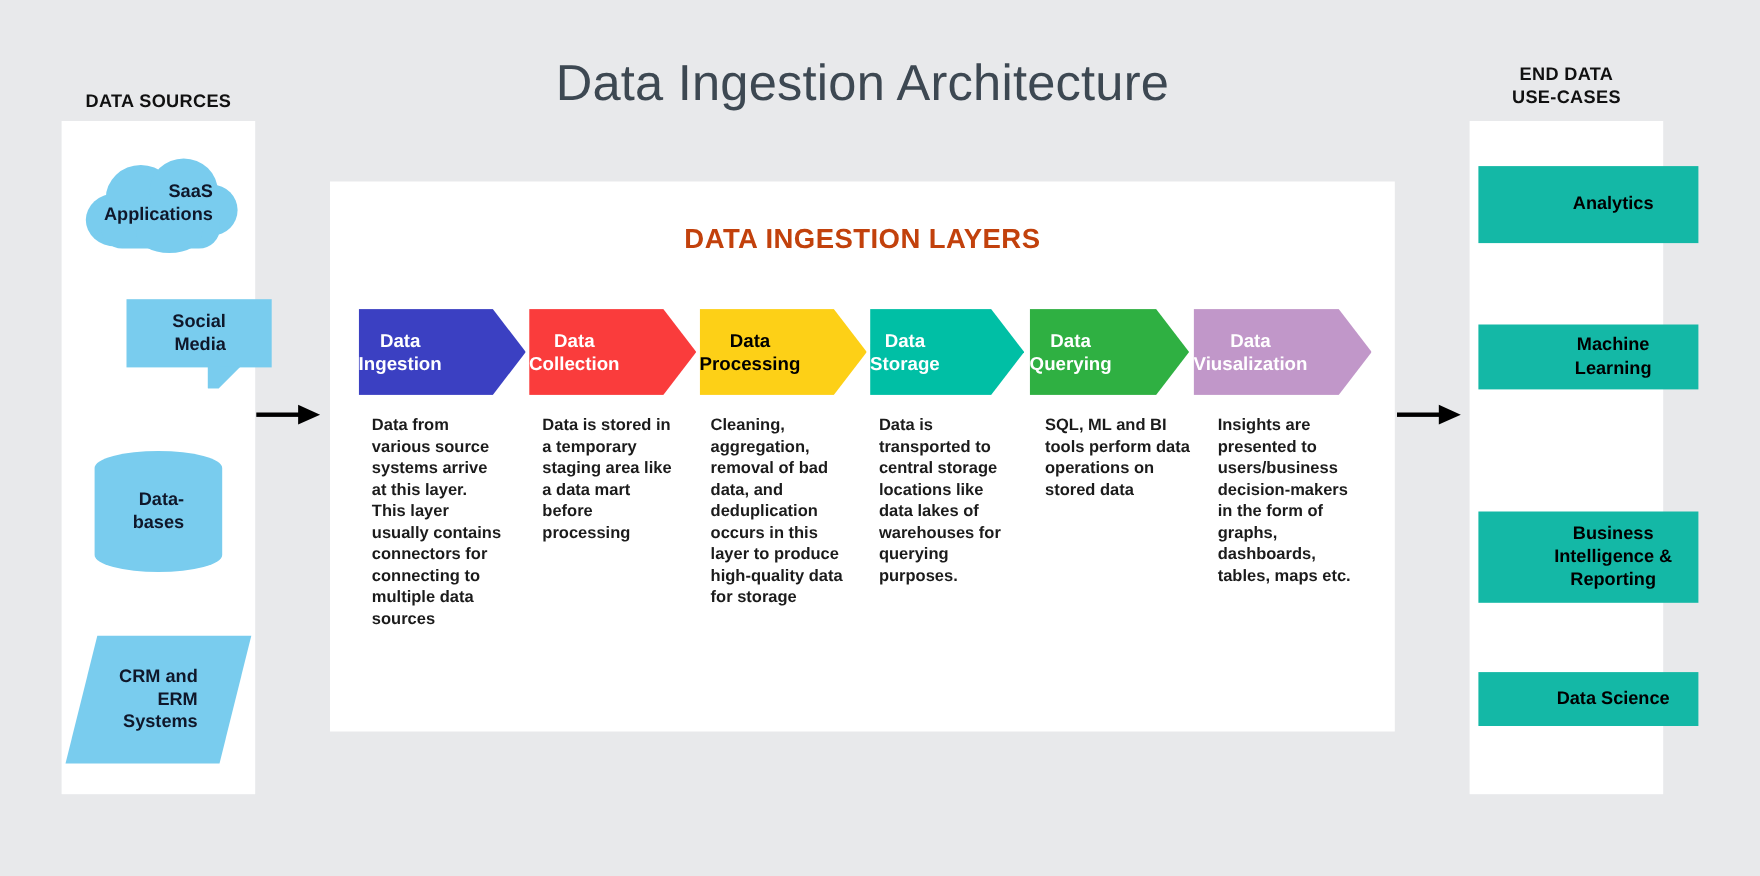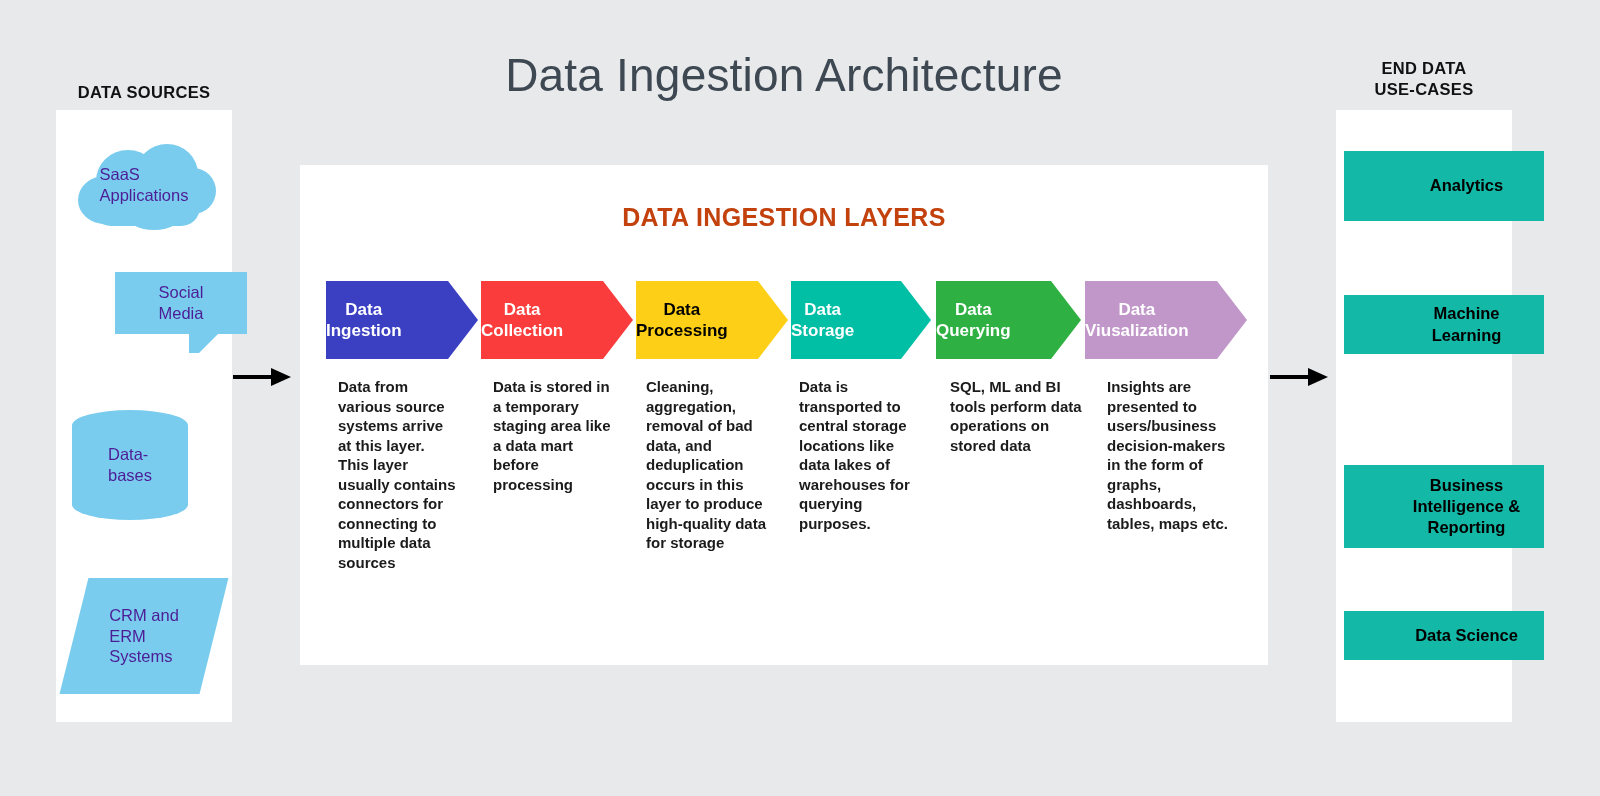--- a/index.html
+++ b/index.html
@@ -31,22 +31,22 @@
   #panel-usecases{left:1336px;top:110px;width:176px;height:612px;}
   
   #panel-layers{position:absolute;left:300px;top:165px;width:968px;height:500px;background:#fff;}
   #layers-heading{
     position:absolute;left:0;top:38px;width:968px;text-align:center;
     font-size:25px;font-weight:bold;color:#c2410c;letter-spacing:.4px;
   }
   
   .src-label{
     position:relative;z-index:3;
-    font-size:16.5px;font-weight:normal;color:#4c1d95;
-    text-align:left;line-height:1.26;
+    font-size:16.5px;font-weight:bold;color:#0f172a;
+    text-align:right;line-height:1.26;
   }
   .src{position:absolute;display:flex;align-items:center;justify-content:center;}
 
   
   #src-saas{left:70px;top:142px;width:148px;height:86px;}
   #src-saas .cloud-body{position:absolute;left:0;top:0;width:148px;height:86px;}
   #src-saas .cloud-body b{position:absolute;background:#79cceE;border-radius:50%;display:block;}
   .cl1{left:8px;  top:34px; width:54px; height:48px;}
   .cl2{left:26px; top:8px;  width:64px; height:62px;}
   .cl3{left:66px; top:2px;  width:62px; height:60px;}
@@ -56,21 +56,21 @@
 
   
   #src-social{left:74px;top:272px;width:132px;height:62px;background:#79cceE;margin-left:41px;}
   #src-social .tail{
     position:absolute;left:74px;bottom:-19px;width:0;height:0;
     border-left:10px solid #79cceE;
     border-right:20px solid transparent;
     border-top:20px solid #79cceE;
   }
   
-  #src-db{left:72px;top:410px;width:116px;height:110px;}
+  #src-db{left:86px;top:410px;width:116px;height:110px;}
   #src-db .cyl{position:absolute;left:0;top:0;width:116px;height:110px;
     background:#79cceE;border-radius:50% / 14%;}
   
   #src-crm{left:74px;top:578px;width:140px;height:116px;}
   #src-crm .para{position:absolute;left:0;top:0;width:140px;height:116px;
     background:#79cceE;transform:skewX(-14deg);}
   
   .usecase{
     position:absolute;left:1344px;width:155px;background:#14b8a6;
     display:flex;align-items:center;justify-content:center;

